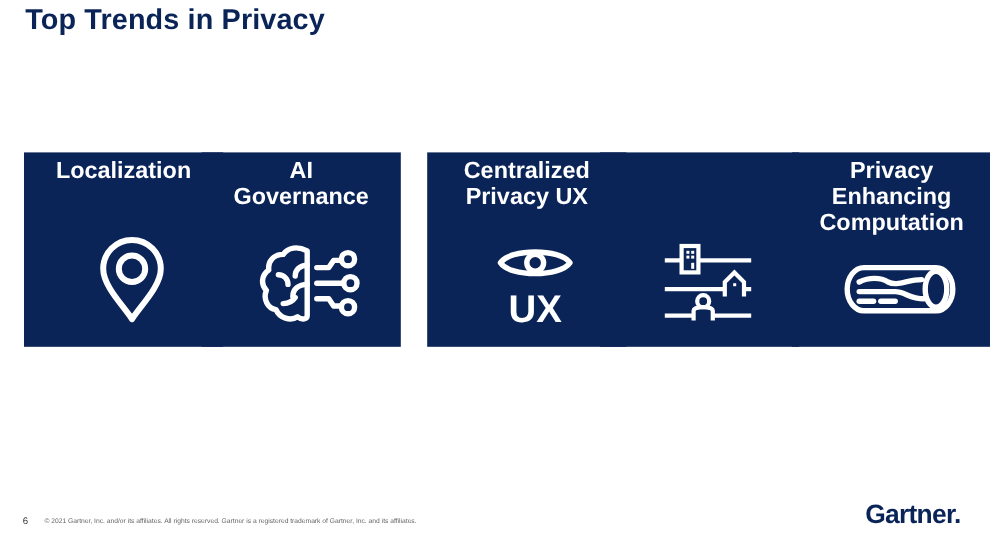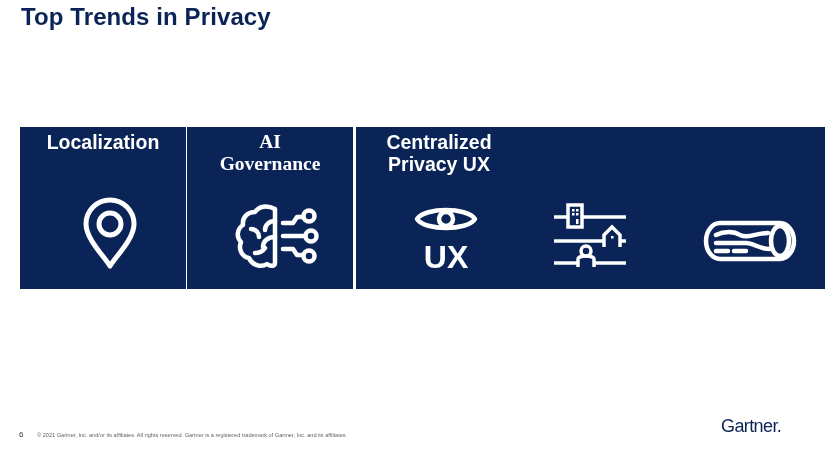--- a/index.html
+++ b/index.html
@@ -4,39 +4,39 @@
 <style>
   html, body { margin:0; padding:0; }
   body { width:825px; height:450px; background:#ffffff; position:relative; overflow:hidden; font-family:"Liberation Sans", sans-serif; }
   .title { position:absolute; left:21px; top:3px; font-size:24px; font-weight:bold; color:#0a2458; letter-spacing:0.1px; }
   .tile { position:absolute; top:127px; width:166px; height:162px; background:#0a2458; color:#fff; text-align:center; }
   .tile-label { font-weight:bold; font-size:19.5px; line-height:22px; padding-top:4px; white-space:pre-line; }
   .tile-icon { position:absolute; left:0; right:0; display:flex; justify-content:center;margin-left:13px; }
   .tile-icon svg { display:block; }
   .footer-page { position:absolute; left:19px; top:430px; font-size:8px; color:#333; }
   .footer-copy { position:absolute; left:37px; top:432px; font-size:5.6px; color:#666; }
-  .logo { position:absolute; left:721px; top:416px; font-size:18px; font-weight:normal; color:#0a2458; letter-spacing:-0.6px; }
+  .logo { position:absolute; left:721px; top:416px; font-size:22px; font-weight:bold; color:#0a2458; letter-spacing:-0.6px; }
   .logo-dot { color:#0a2458; }
 </style>
 </head>
 <body>
 
 <div class="title">Top Trends in Privacy</div>
 
 <div class="tile" style="left:20px;">
   <div class="tile-label">Localization</div>
   <div class="tile-icon" style="top:68px;">
     <svg width="60" height="76" viewBox="0 0 60 76">
       <path d="M30 71 C 24 61, 6 44, 6 29 A 24 24 0 0 1 54 29 C 54 44, 36 61, 30 71 Z" fill="none" stroke="#fff" stroke-width="5" stroke-linejoin="round"></path>
       <circle cx="30" cy="29" r="11" fill="none" stroke="#fff" stroke-width="5"></circle>
     </svg>
   </div>
 </div>
 
-<div class="tile" style="left:187px;font-family:Liberation Serif, serif;">
+<div class="tile" style="left:168px;">
   <div class="tile-label">AI
 Governance</div>
   <div class="tile-icon" style="top:76px;">
     <svg width="92" height="66" viewBox="0 0 92 66">
       <g fill="none" stroke="#fff" stroke-width="4.5" stroke-linecap="round" stroke-linejoin="round">
         <path d="M44 6 C 36 2, 28 3, 24 9 C 16 9, 11 15, 12 22 C 6 26, 5 34, 10 39 C 7 46, 11 54, 18 55 C 21 62, 30 65, 36 61 C 40 64, 44 63, 44 60 Z"></path>
         <path d="M44 18 C 38 18, 34 22, 34 27"></path>
         <path d="M44 34 C 37 34, 32 38, 32 44"></path>
         <path d="M20 26 C 25 26, 28 30, 28 34"></path>
         <path d="M24 50 C 28 50, 32 48, 34 45"></path>
@@ -87,20 +87,23 @@
         <rect x="22" y="12" width="2.5" height="2.5"></rect>
         <rect x="26" y="12" width="2.5" height="2.5"></rect>
         <rect x="26" y="18" width="2.5" height="5"></rect>
         <rect x="61" y="35" width="2.5" height="2.5"></rect>
       </g>
     </svg>
   </div>
 </div>
 
 <div class="tile" style="left:660px;">
+  <div class="tile-label">Privacy
+Enhancing
+Computation</div>
   <div class="tile-icon" style="top:92px;">
     <svg width="96" height="44" viewBox="0 0 96 44">
       <g fill="none" stroke="#fff" stroke-width="4.5" stroke-linecap="round" stroke-linejoin="round">
         <path d="M18 4 L 78 4 A 14 18 0 0 1 78 40 L 18 40 A 14 18 0 0 1 18 4 Z"></path>
         <ellipse cx="78" cy="22" rx="9" ry="15"></ellipse>
         <path d="M14 16 C 22 12, 32 12, 38 16 C 46 20, 54 14, 66 14"></path>
         <path d="M14 24 L 44 24 C 52 24, 56 30, 68 30"></path>
         <path d="M14 32 L 26 32"></path>
         <path d="M32 32 L 44 32"></path>
       </g>

